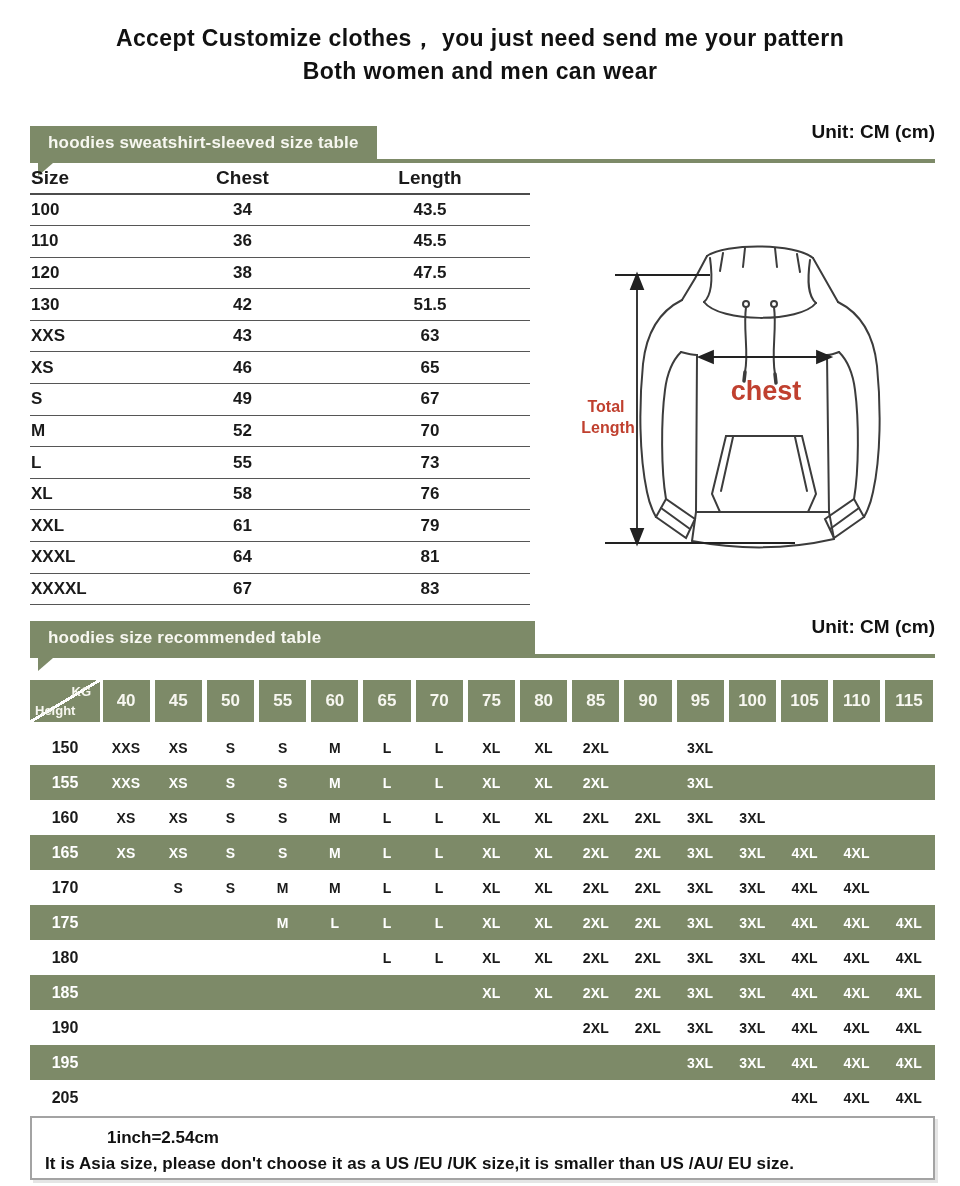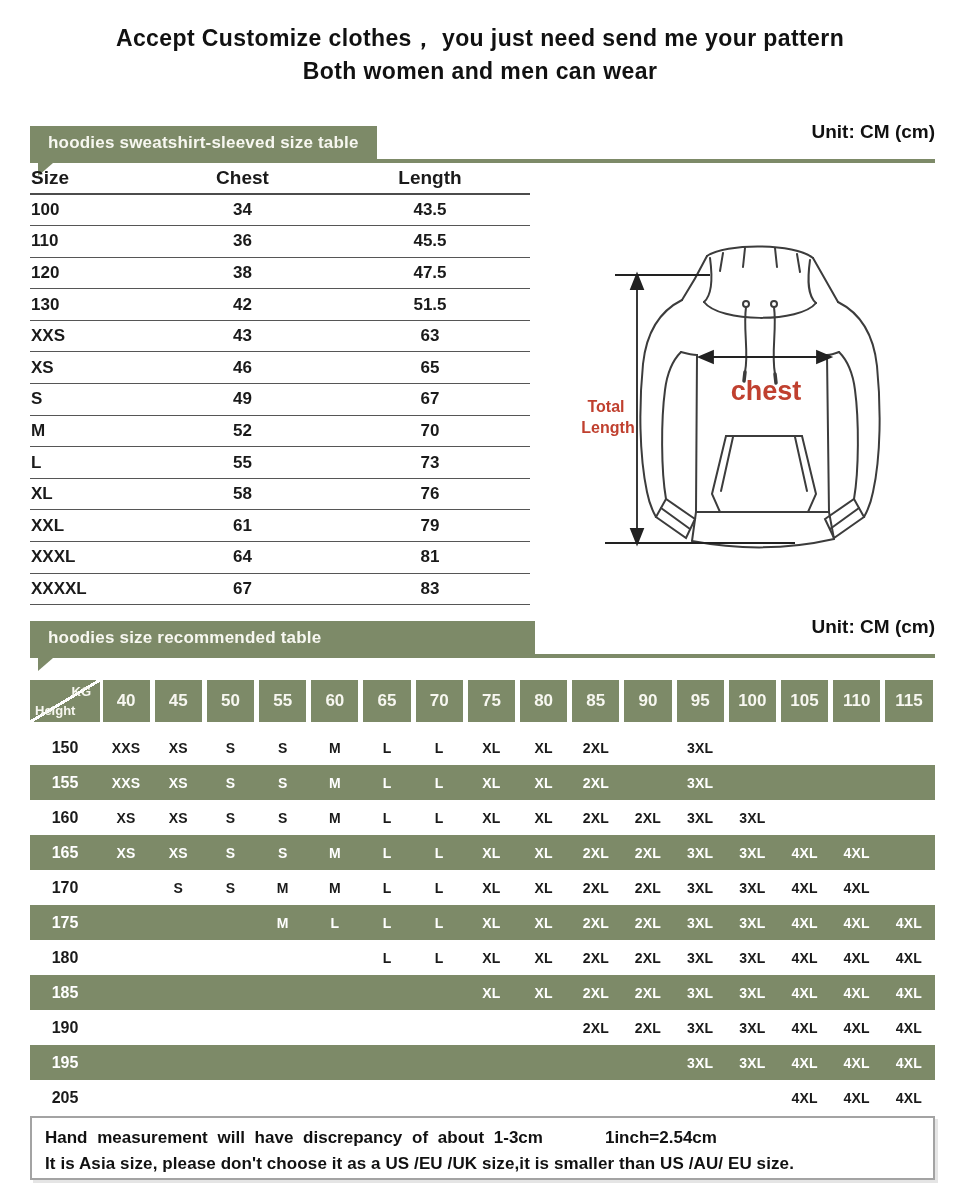--- a/index.html
+++ b/index.html
@@ -464,19 +464,18 @@
           <div class="m-cell"></div>
           <div class="m-cell">4XL</div>
           <div class="m-cell">4XL</div>
           <div class="m-cell">4XL</div>
         </div>
       </div>
   </div>
 
   <div class="note">
     <div class="note-line1">
-      <span>Hand measurement will have discrepancy of about 1-3cm</span>
       <span class="inch">1inch=2.54cm</span>
     </div>
     <div class="note-line2">It is Asia size, please don't choose it as a US /EU /UK size,it is smaller than US /AU/ EU size.</div>
   </div>
 
 </div>
 
 </body></html>

